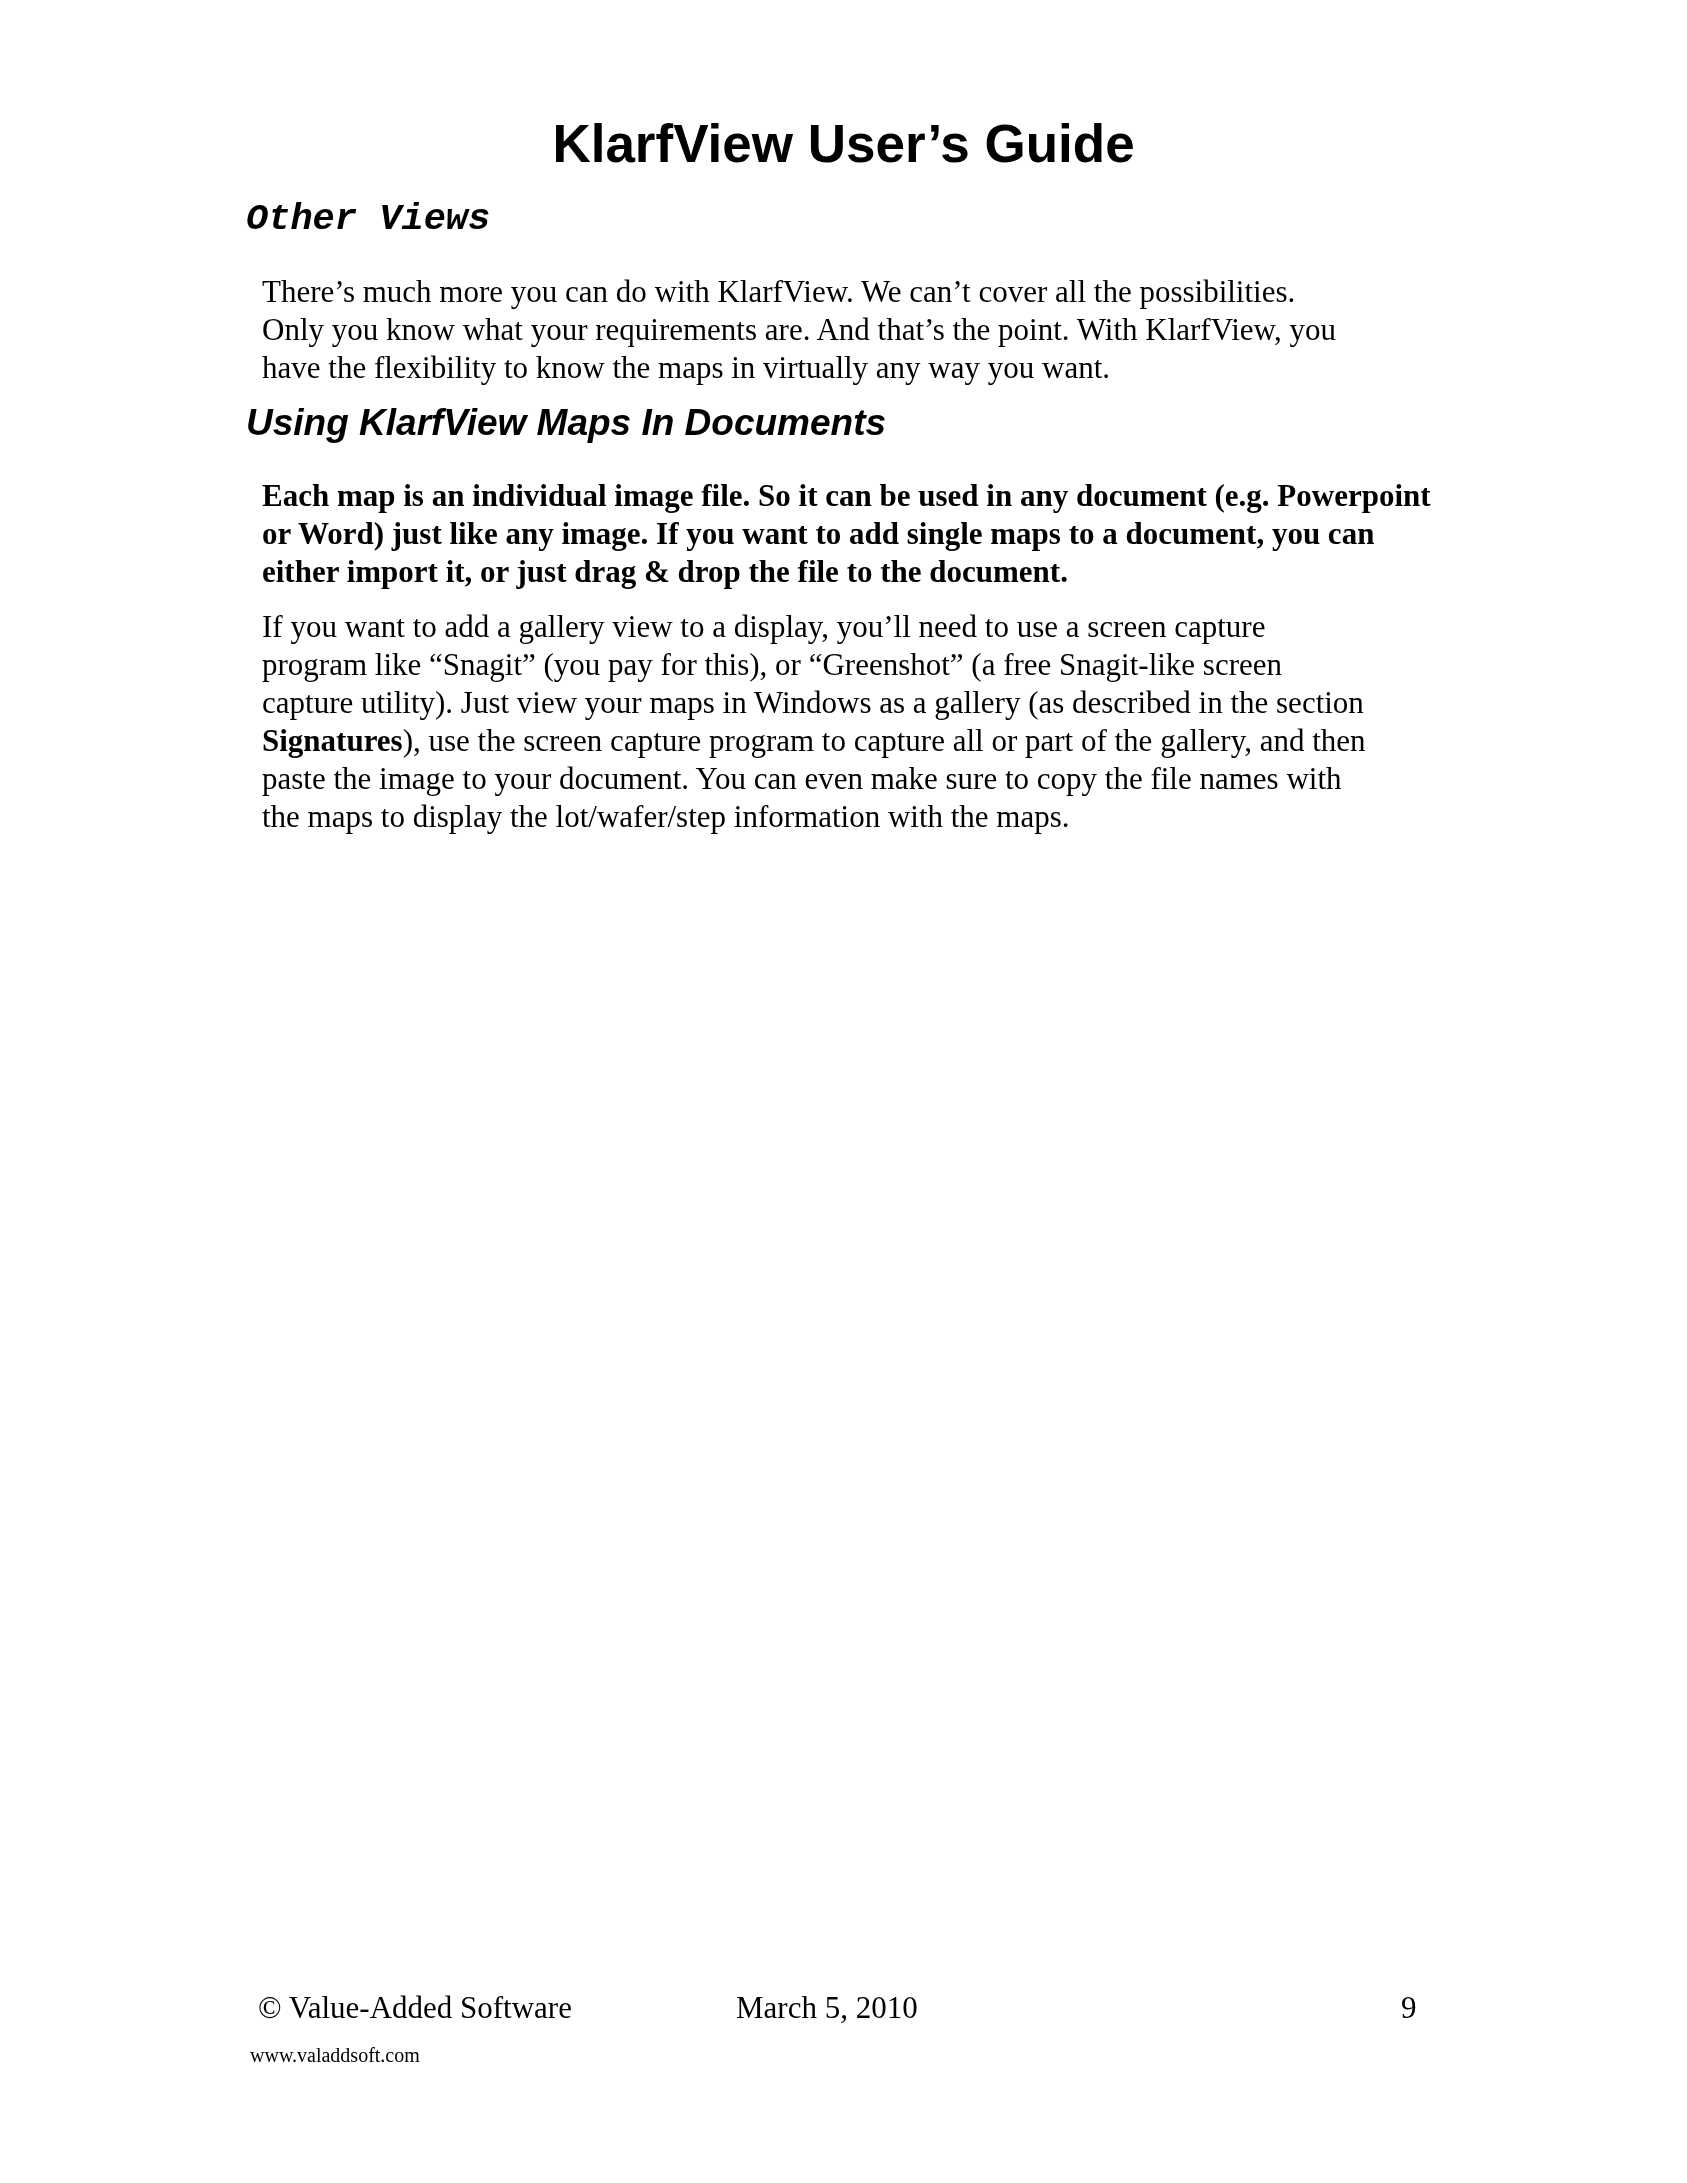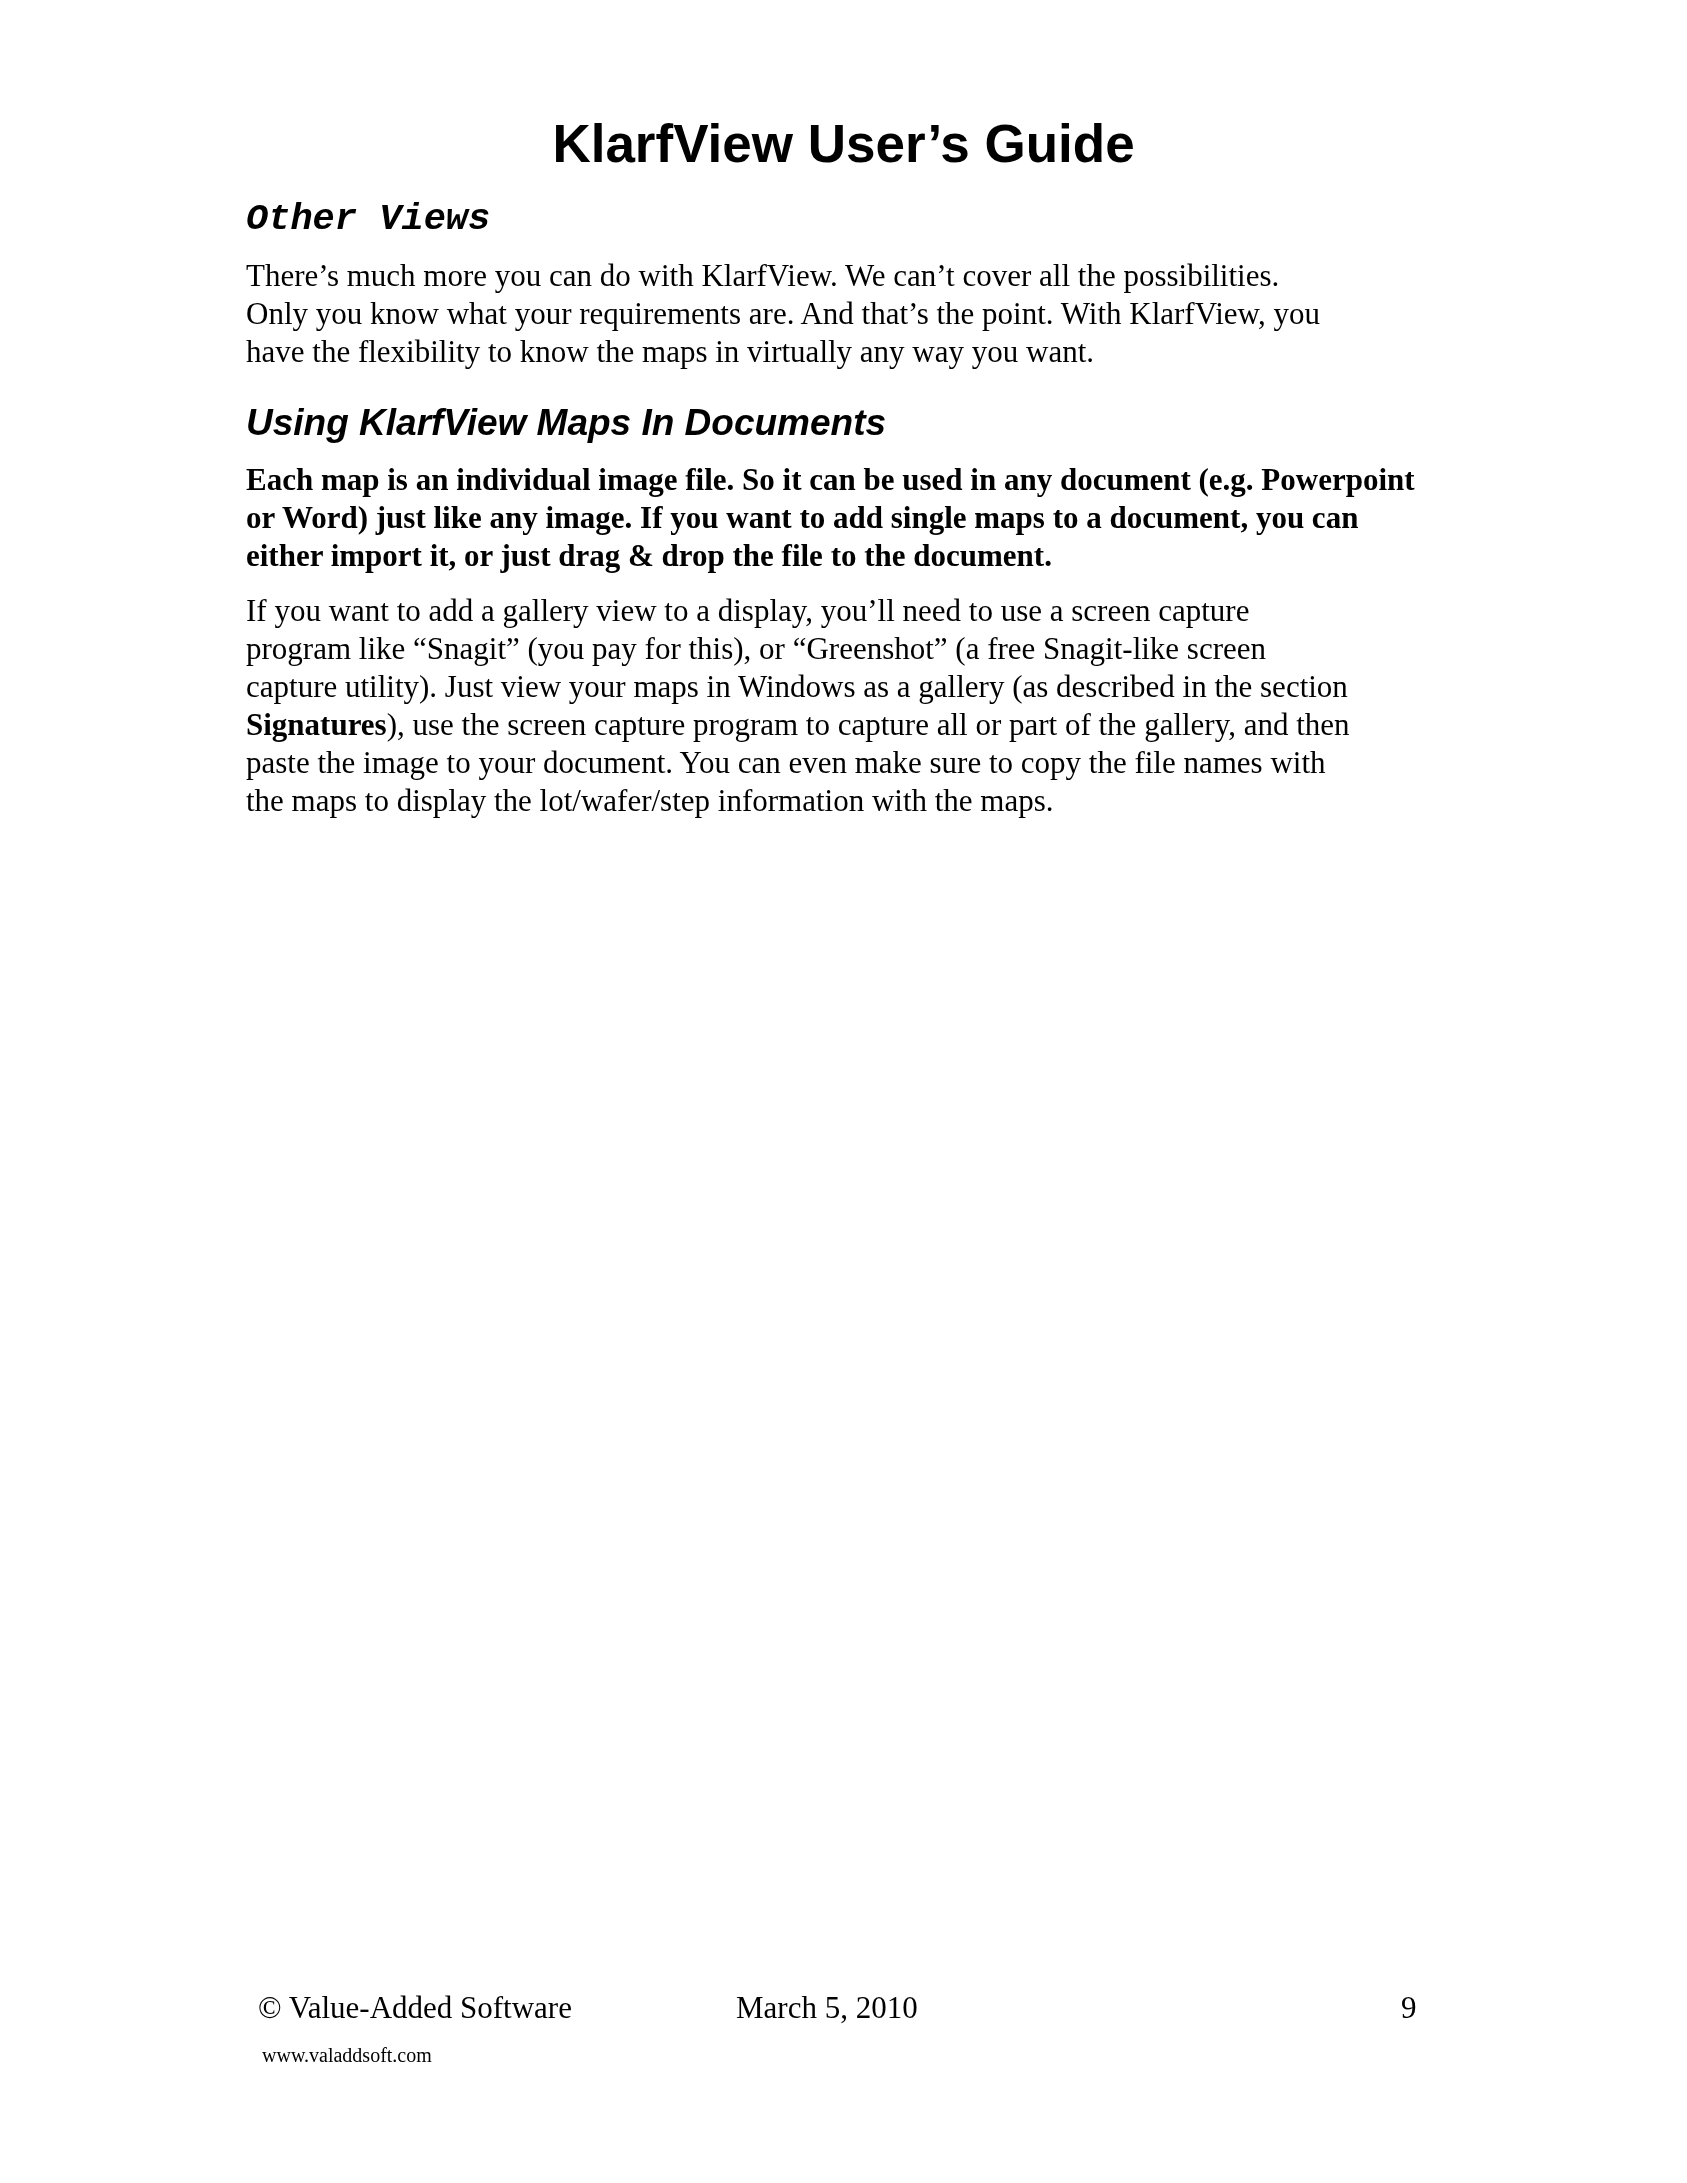--- a/index.html
+++ b/index.html
@@ -43,38 +43,38 @@
       margin: 0;
       white-space: nowrap;
     }
     .para {
       position: absolute;
       left: 246px;
       width: 1203px;
       font-family: "Liberation Serif", serif;
       font-size: 31px;
       line-height: 38px;
-      margin: 0;
+      margin: 16px;
     }
     .para .line {
       display: block;
       white-space: nowrap;
     }
     .bold { font-weight: bold; font-family: Liberation Serif, serif; }
     .footer-line {
       position: absolute;
       top: 1989px;
       font-family: "Liberation Serif", serif;
       font-size: 31px;
       line-height: 38px;
       white-space: nowrap;
     }
     .footer-url {
       position: absolute;
-      left: 262px;
+      left: 250px;
       top: 2043px;
       font-family: "Liberation Serif", serif;
       font-size: 20px;
       line-height: 25px;
       white-space: nowrap;
     }
   </style>
 </head>
 <body>
 

